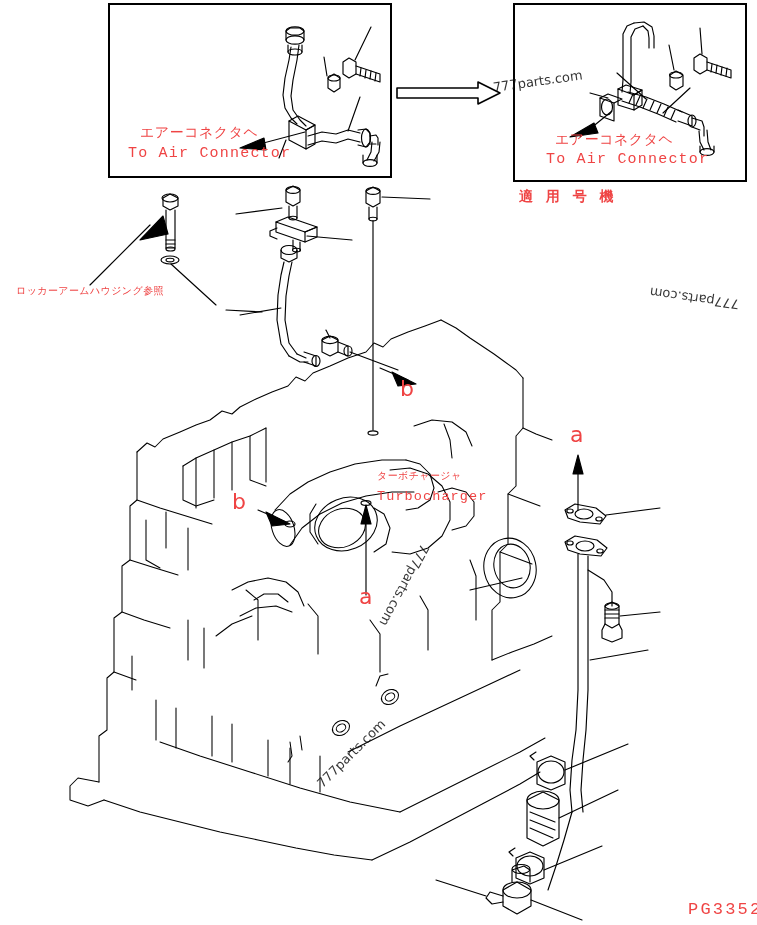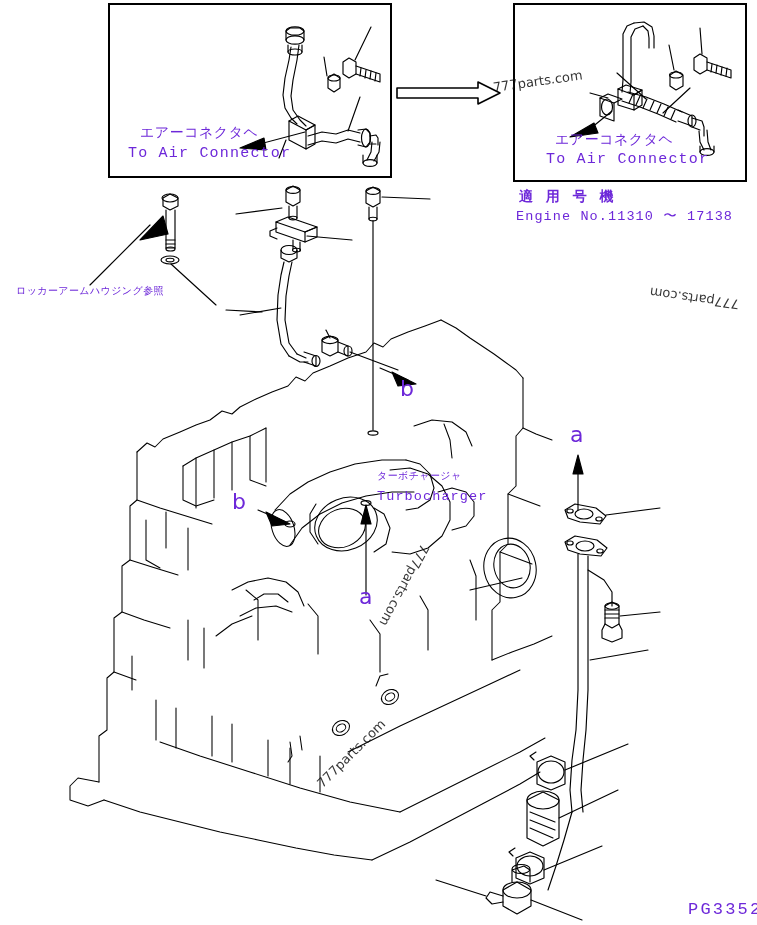--- a/index.html
+++ b/index.html
@@ -4,21 +4,21 @@
 <style>
   html,body{margin:0;padding:0;background:#ffffff;}
   body{
     width:757px;height:925px;position:relative;overflow:hidden;
     font-family:"Liberation Mono","DejaVu Sans Mono",monospace;
     color:#000;
   }
   .stage{position:absolute;left:0;top:0;width:757px;height:925px;}
   svg.layer{position:absolute;left:0;top:0;width:757px;height:925px;overflow:visible;}
 
-  .lbl{position:absolute;white-space:pre;color:#6d28d9;line-height:1.08;}
+  .lbl{position:absolute;white-space:pre;color:#ef4444;line-height:1.08;}
   .jp{font-family:"DejaVu Sans","Liberation Sans",sans-serif;font-size:14px;letter-spacing:0.5px;}
   .en{font-family:Liberation Mono, monospace;font-size:15px;letter-spacing:1.2px;margin-left:8px;}
   .en-sm{font-family:"Liberation Mono","DejaVu Sans Mono",monospace;font-size:13.5px;letter-spacing:1.1px;}
   .jp-sm{font-family:"DejaVu Sans","Liberation Sans",sans-serif;font-size:10px;letter-spacing:0.4px;}
   .callout{font-family:"DejaVu Sans","Liberation Sans",sans-serif;font-size:22px;font-weight:400;}
   .partno{font-family:"Liberation Mono","DejaVu Sans Mono",monospace;font-size:17px;letter-spacing:2.2px;}
   .wm{position:absolute;white-space:nowrap;font-family:"DejaVu Sans","Liberation Sans",sans-serif;
       font-size:13px;color:#111;opacity:.85;}
   .box{position:absolute;border:2px solid #000;box-sizing:border-box;background:transparent;}
 </style>
@@ -350,21 +350,20 @@
   <div class="box" style="left:108px;top:3px;width:284px;height:175px;"></div>
   <div class="box" style="left:513px;top:3px;width:234px;height:179px;"></div>
 
   <div class="lbl jp" style="left:140px;top:125px;">エアーコネクタヘ</div>
   <div class="lbl en" style="left:120px;top:146px;">To Air Connector</div>
 
   <div class="lbl jp" style="left:555px;top:132px;">エアーコネクタヘ</div>
   <div class="lbl en" style="left:538px;top:152px;">To Air Connector</div>
 
   <div class="lbl jp" style="left:519px;top:189px;letter-spacing:4px;font-weight:bold;">適 用 号 機</div>
-  <div class="lbl en-sm" style="left:516px;top:210px;">Engine No.11310 〜 17138</div>
 
   <div class="lbl jp-sm" style="left:16px;top:286px;">ロッカーアームハウジング参照</div>
 
   <div class="lbl jp-sm" style="left:377px;top:471px;">ターボチャージャ</div>
   <div class="lbl en-sm" style="left:377px;top:490px;">Turbocharger</div>
 
   <div class="lbl callout" style="left:400px;top:377px;">b</div>
   <div class="lbl callout" style="left:232px;top:490px;">b</div>
   <div class="lbl callout" style="left:359px;top:585px;">a</div>
   <div class="lbl callout" style="left:570px;top:423px;">a</div>

